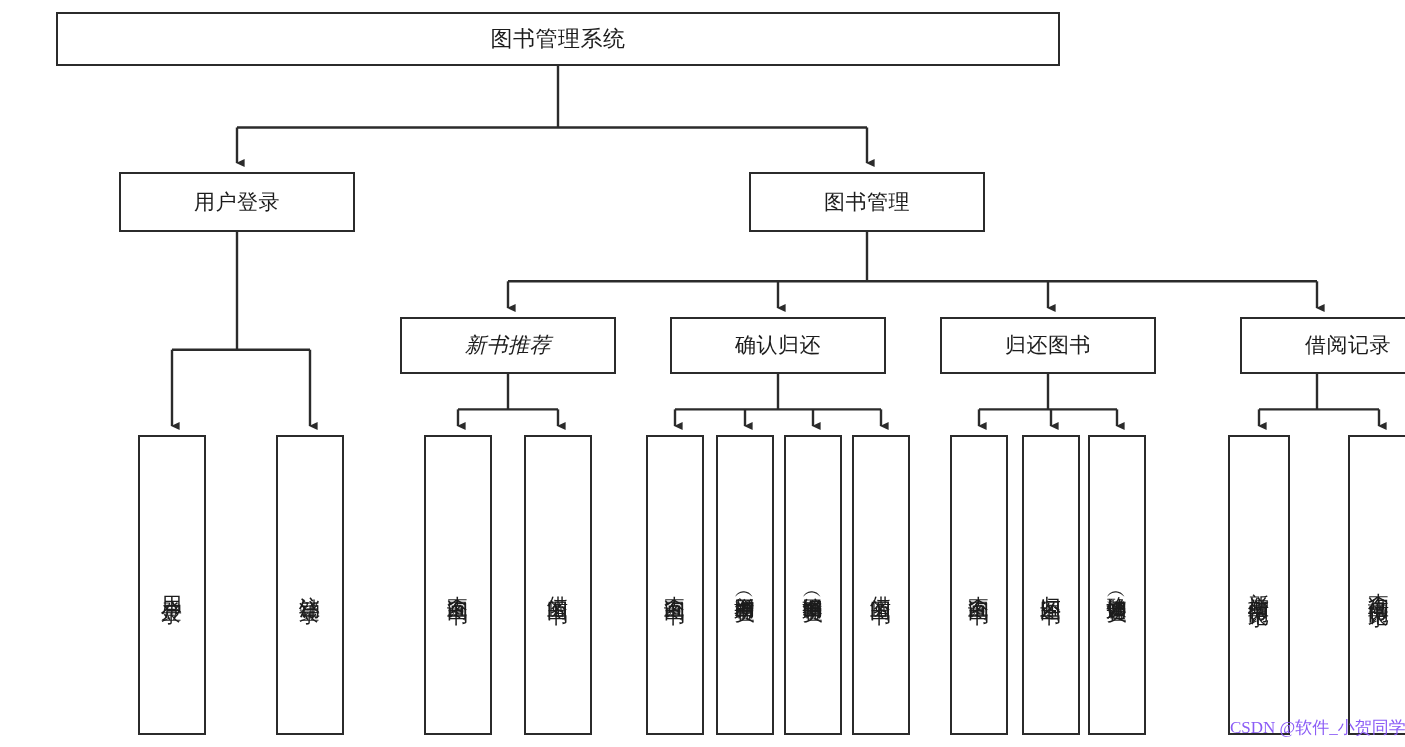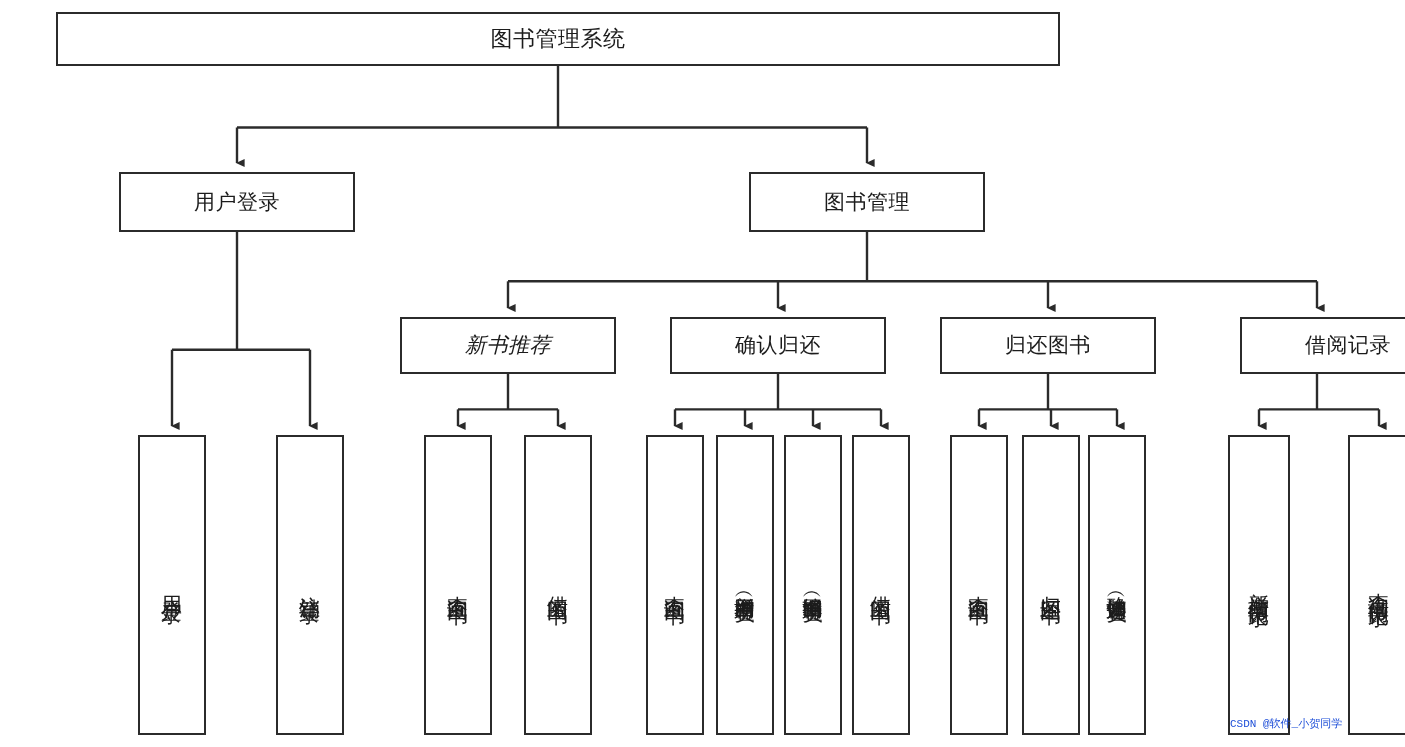--- a/index.html
+++ b/index.html
@@ -63,23 +63,23 @@
     text-orientation: upright;
     letter-spacing: 3px;
     line-height: 1;
   }
   .node.vertical.tight .node-label {
     font-size: 20px;
     letter-spacing: 1px;
   }
   .watermark {
     position: absolute;
-    color: #1d4ed8;
-    font-size: 11px;
-    font-family: Liberation Mono, monospace;
+    color: #8b5cf6;
+    font-size: 17px;
+    font-family: Liberation Serif, serif;
     white-space: pre;
     user-select: none;
   }
 </style>
 </head>
 <body>
 
 <div id="diagram-root">
 
   <svg class="connectors" viewBox="0 0 1405 747" preserveAspectRatio="none">

